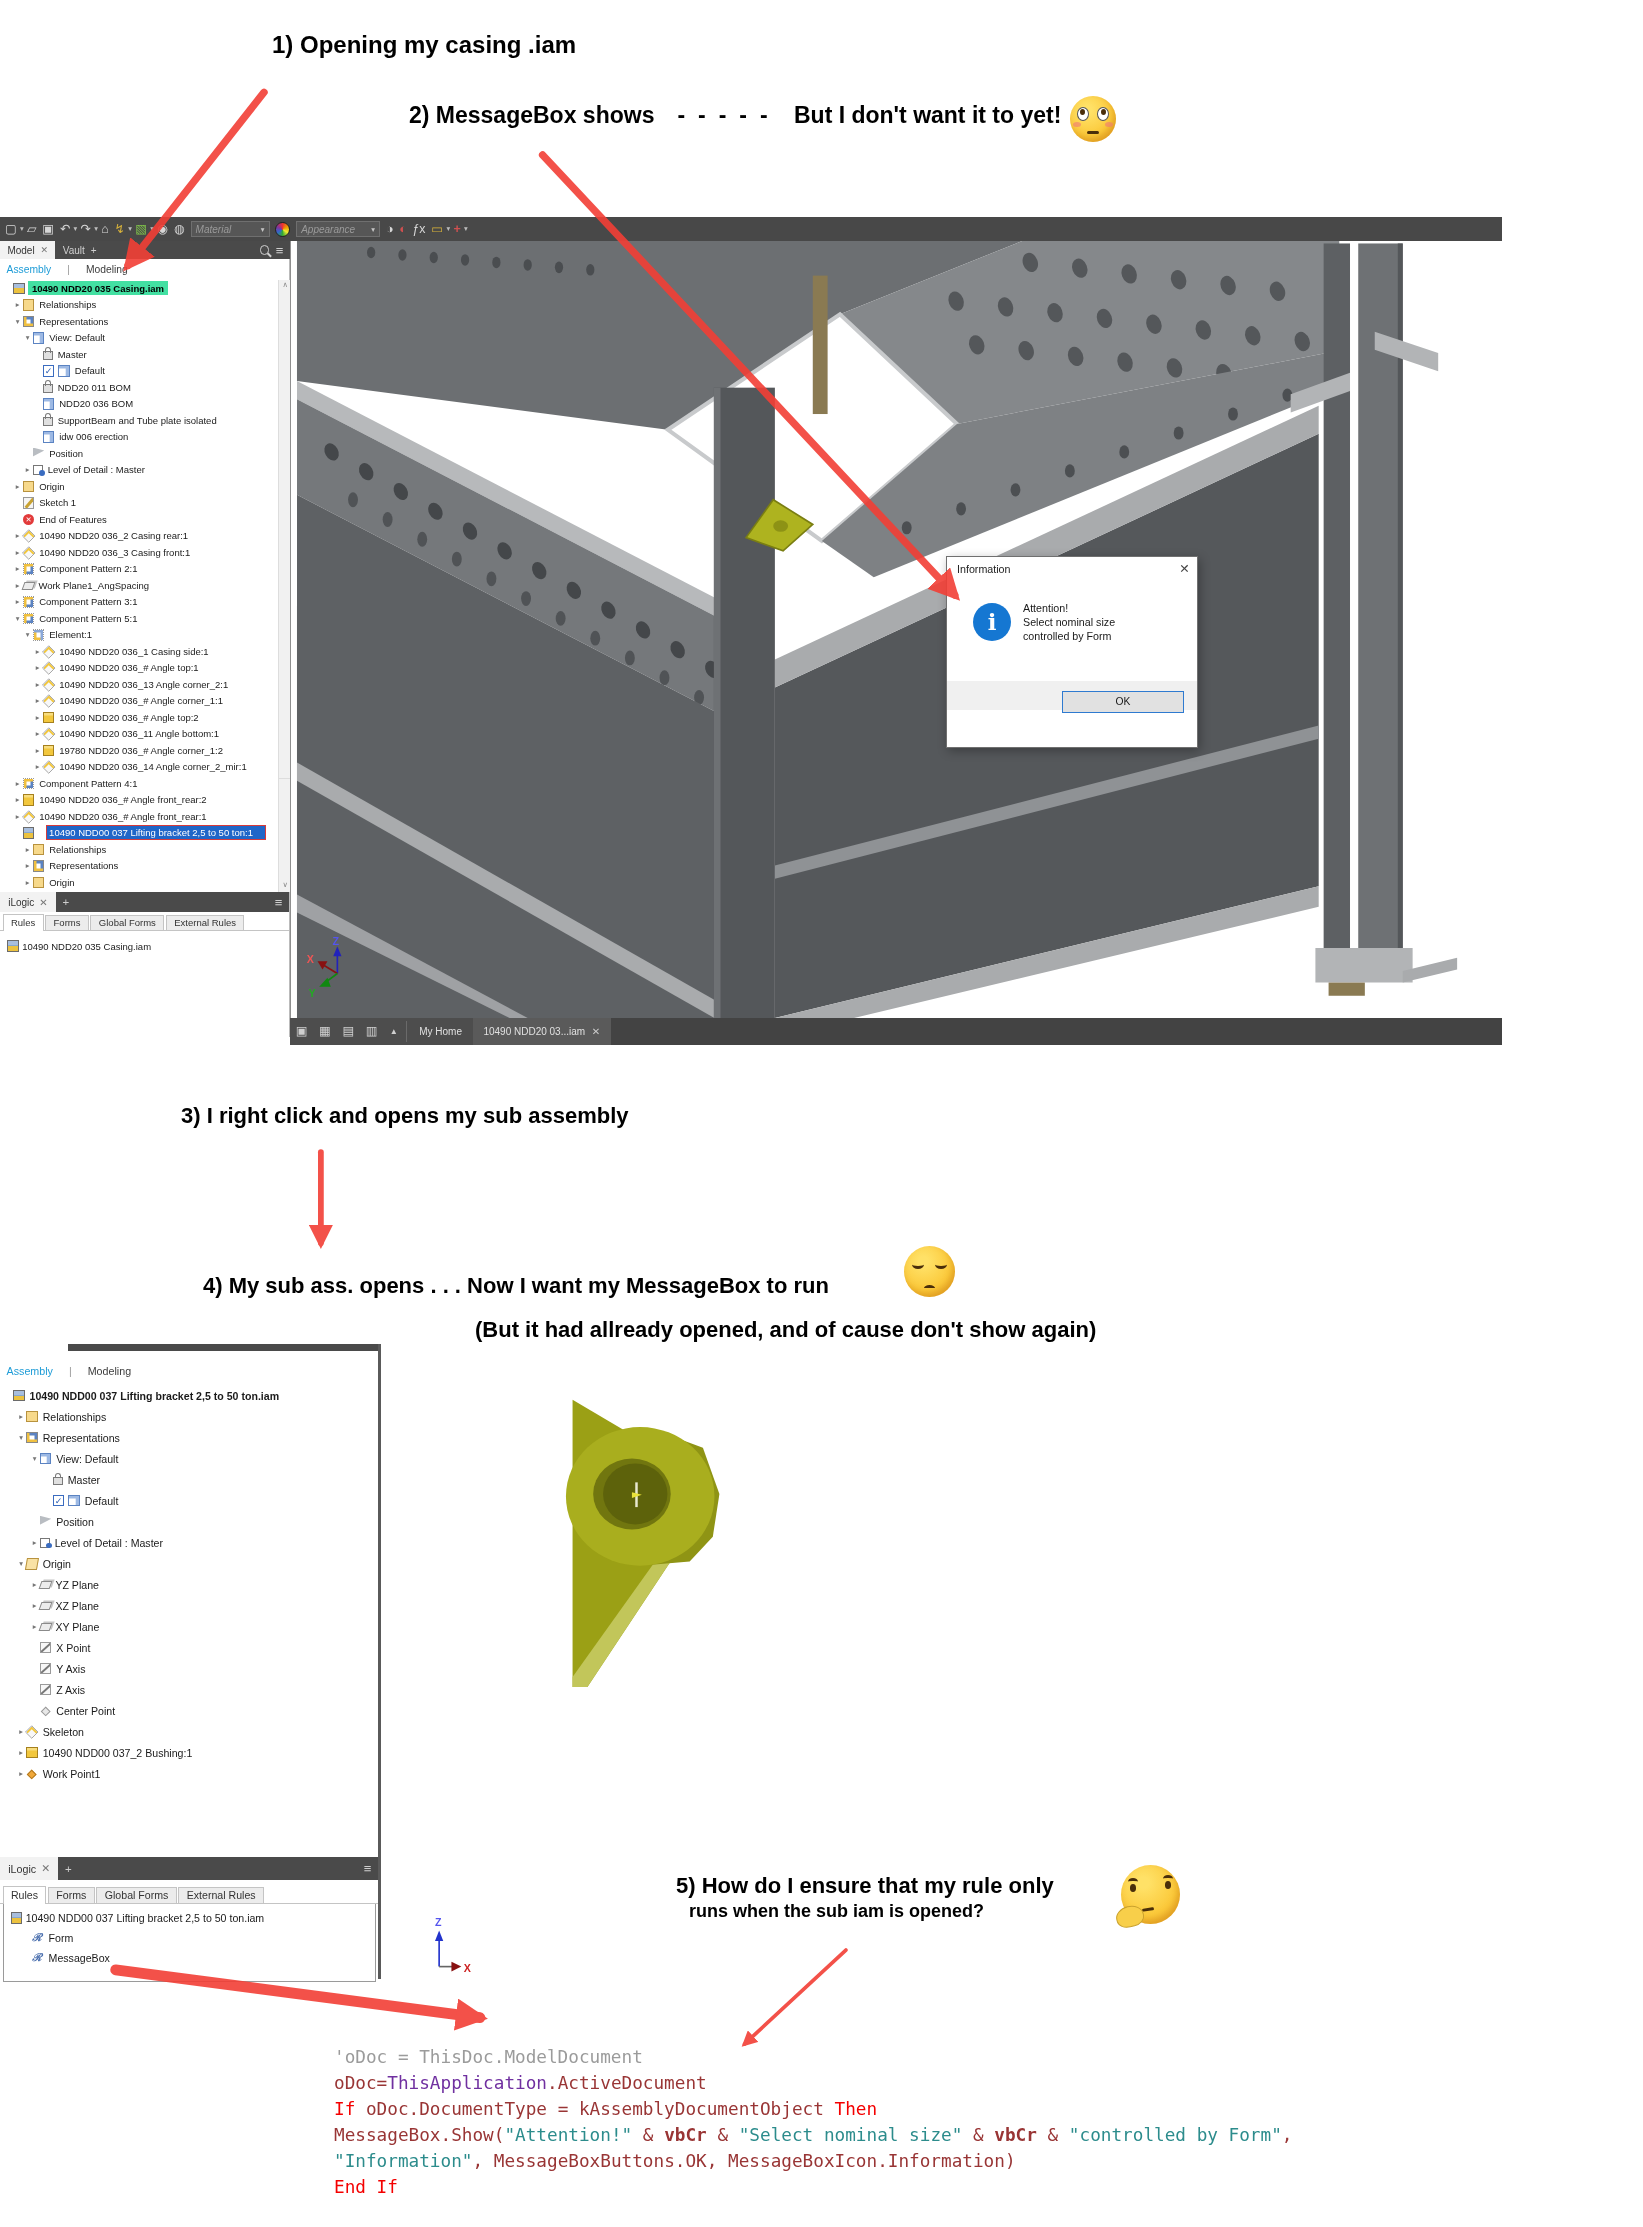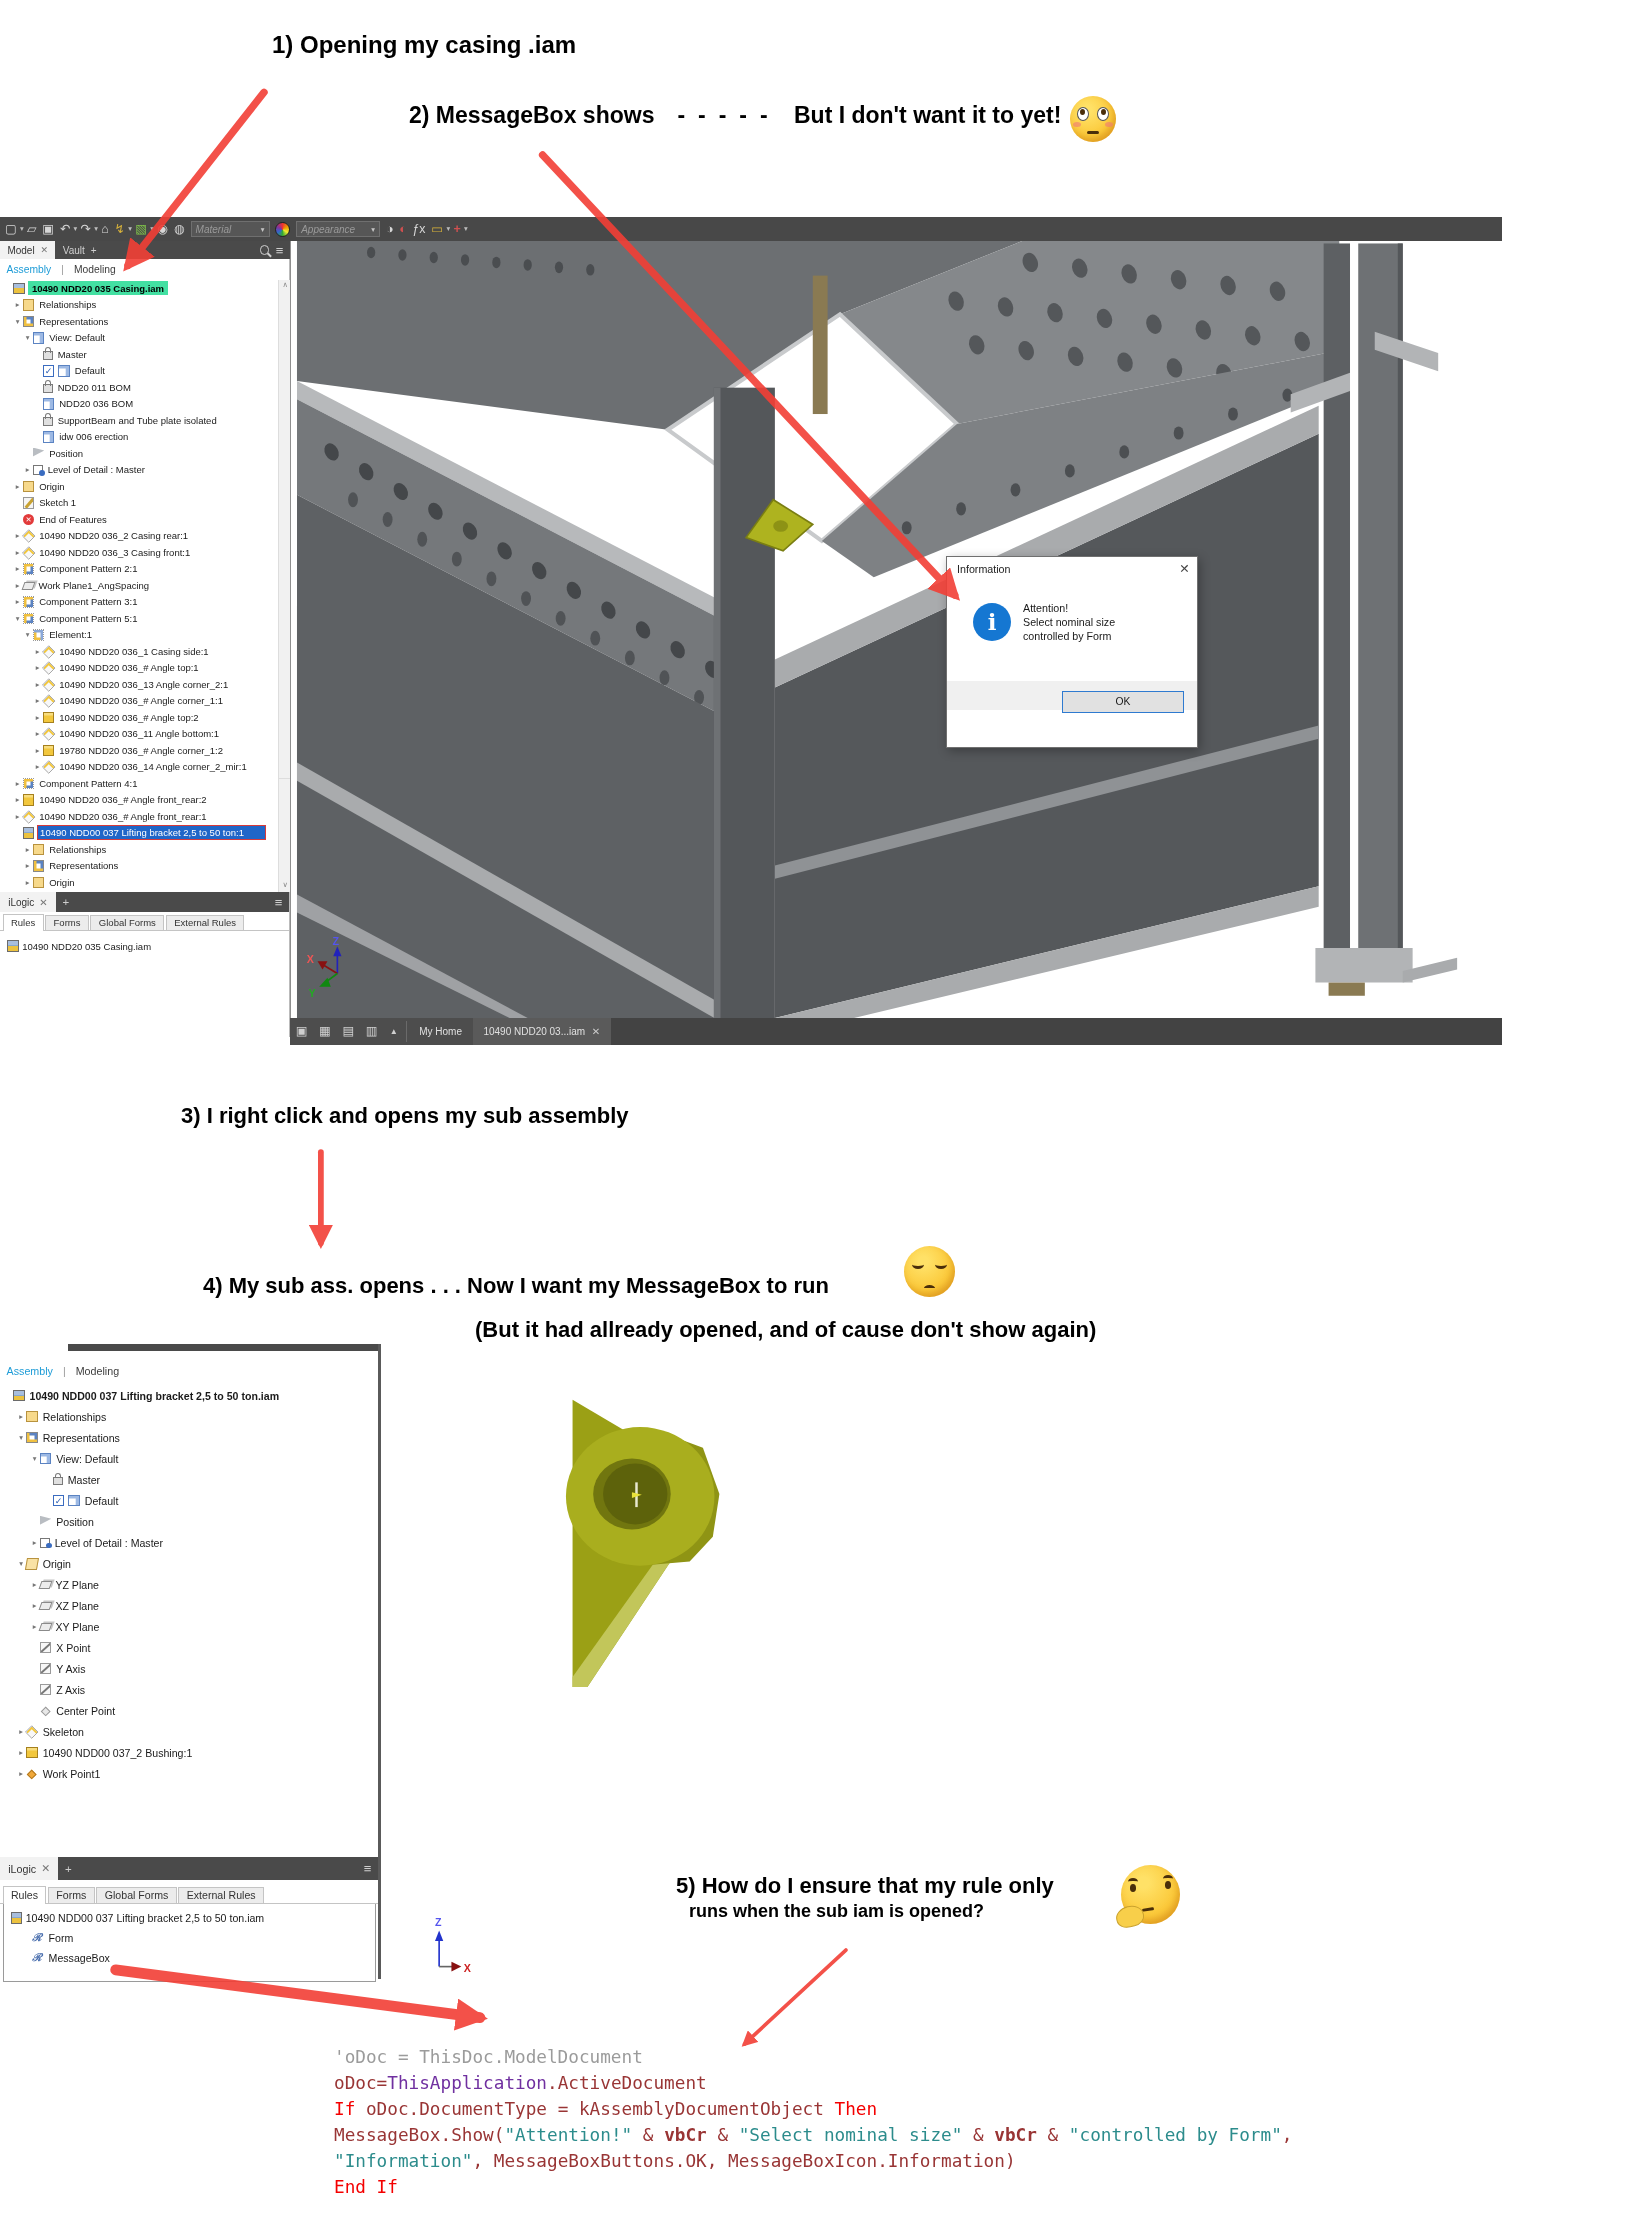--- a/index.html
+++ b/index.html
@@ -33,32 +33,32 @@
   .combo{height:16.5px;background:#565656;border:0.8px solid #6f6f6f;color:#9a9a9a;font-style:italic;font-size:10px;display:flex;align-items:center;justify-content:space-between;padding:0 4.1px;box-sizing:border-box;}
   .combo .car{font-size:7.4px;color:#c4c4c4;font-style:normal;}
   .dstrip{background:#4a4a4a;display:flex;align-items:stretch;font-size:10px;}
   .dtab{display:flex;align-items:center;gap:5.8px;padding:0 7.4px;color:#cfcfcf;}
   .dtab.active{background:#f2f2f2;color:#333;}
   .dtab .x{color:#777;font-size:9px;}
   .dstrip .spacer{flex:1;}
   .sicon{width:7.4px;height:7.4px;border:1.6px solid #cfcfcf;border-radius:50%;position:relative;margin:auto 3.3px;flex:none;}
   .sicon::after{content:"";position:absolute;width:5px;height:1.6px;background:#cfcfcf;left:6.6px;top:7.4px;transform:rotate(45deg);}
   .burger{color:#cfcfcf;font-size:13px;line-height:1;margin:auto 6.6px auto 3.3px;}
-  .asmrow{background:#fff;display:flex;align-items:center;gap:10px;font-size:10.3px;padding-left:6.6px;box-sizing:border-box;}
+  .asmrow{background:#fff;display:flex;align-items:center;gap:16px;font-size:10.3px;padding-left:6.6px;box-sizing:border-box;}
   .asmrow .a{color:#1e9cd7;}
   .asmrow .sep{color:#999;}
   .asmrow .m{color:#3c3c3c;}
   
   .tree{background:#fff;overflow:hidden;}
   .trow{display:flex;align-items:center;white-space:nowrap;cursor:default;}
   .chev{width:9px;flex:none;color:#777;font-size:7.4px;text-align:center;}
   .tlabel{padding:0 1.6px;}
   .tlabel.b{font-weight:bold;}
   .tlabel.green{background:#43e0a2;color:#000;font-weight:bold;padding:1.6px 4.1px;}
-  .tlabel.blue{background:#2066c8;color:#fff;outline:1.6px solid #d63a3a;flex:1;margin-right:13px;padding:0.8px 2.5px;}
+  .tlabel.blue{background:#2066c8;color:#fff;outline:1.6px solid #d63a3a;flex:1;margin-right:13px;padding:0.8px 2.5px;margin-left:9px;}
   .ic{display:inline-block;width:11.5px;height:11.5px;margin:0 3.3px 0 0.8px;flex:none;position:relative;box-sizing:border-box;font-family:"DejaVu Sans",sans-serif;}
   .ic-assembly{background:linear-gradient(180deg,#a8bedd 0 45%,#86a8d0 45% 50%,#ecc23f 50% 100%);border:0.8px solid #6b6b6b;}
   .ic-folder{background:#f7d98b;border:0.8px solid #b8923e;}
   .ic-folderopen{background:#f9e2a4;border:0.8px solid #b8923e;transform:skewX(-10deg);}
   .ic-rep{background:#fff;border:0.8px solid #888;box-shadow:inset 2.5px -2.5px 0 #f0c040,inset -2.5px 2.5px 0 #5b83c2;}
   .ic-view{background:#fff;border:0.8px solid #5b83c2;box-shadow:inset -3.3px 2.5px 0 #9db9e4;}
   .ic-lock{width:10px;height:8.2px;background:#e0e0e0;border:0.8px solid #7a7a7a;margin-top:2.5px;}
   .ic-lock::before{content:"";position:absolute;left:1.6px;top:-5px;width:3.3px;height:4.1px;border:1.6px solid #7a7a7a;border-bottom:none;border-radius:3.3px 3.3px 0 0;}
   .ic-check{background:#fff;border:0.8px solid #3a6cc0;color:#2458b0;font-weight:bold;font-size:9px;line-height:10px;text-align:center;}
   .ic-flag{background:#b9bdc2;clip-path:polygon(0 0,100% 25%,0 78%);}

